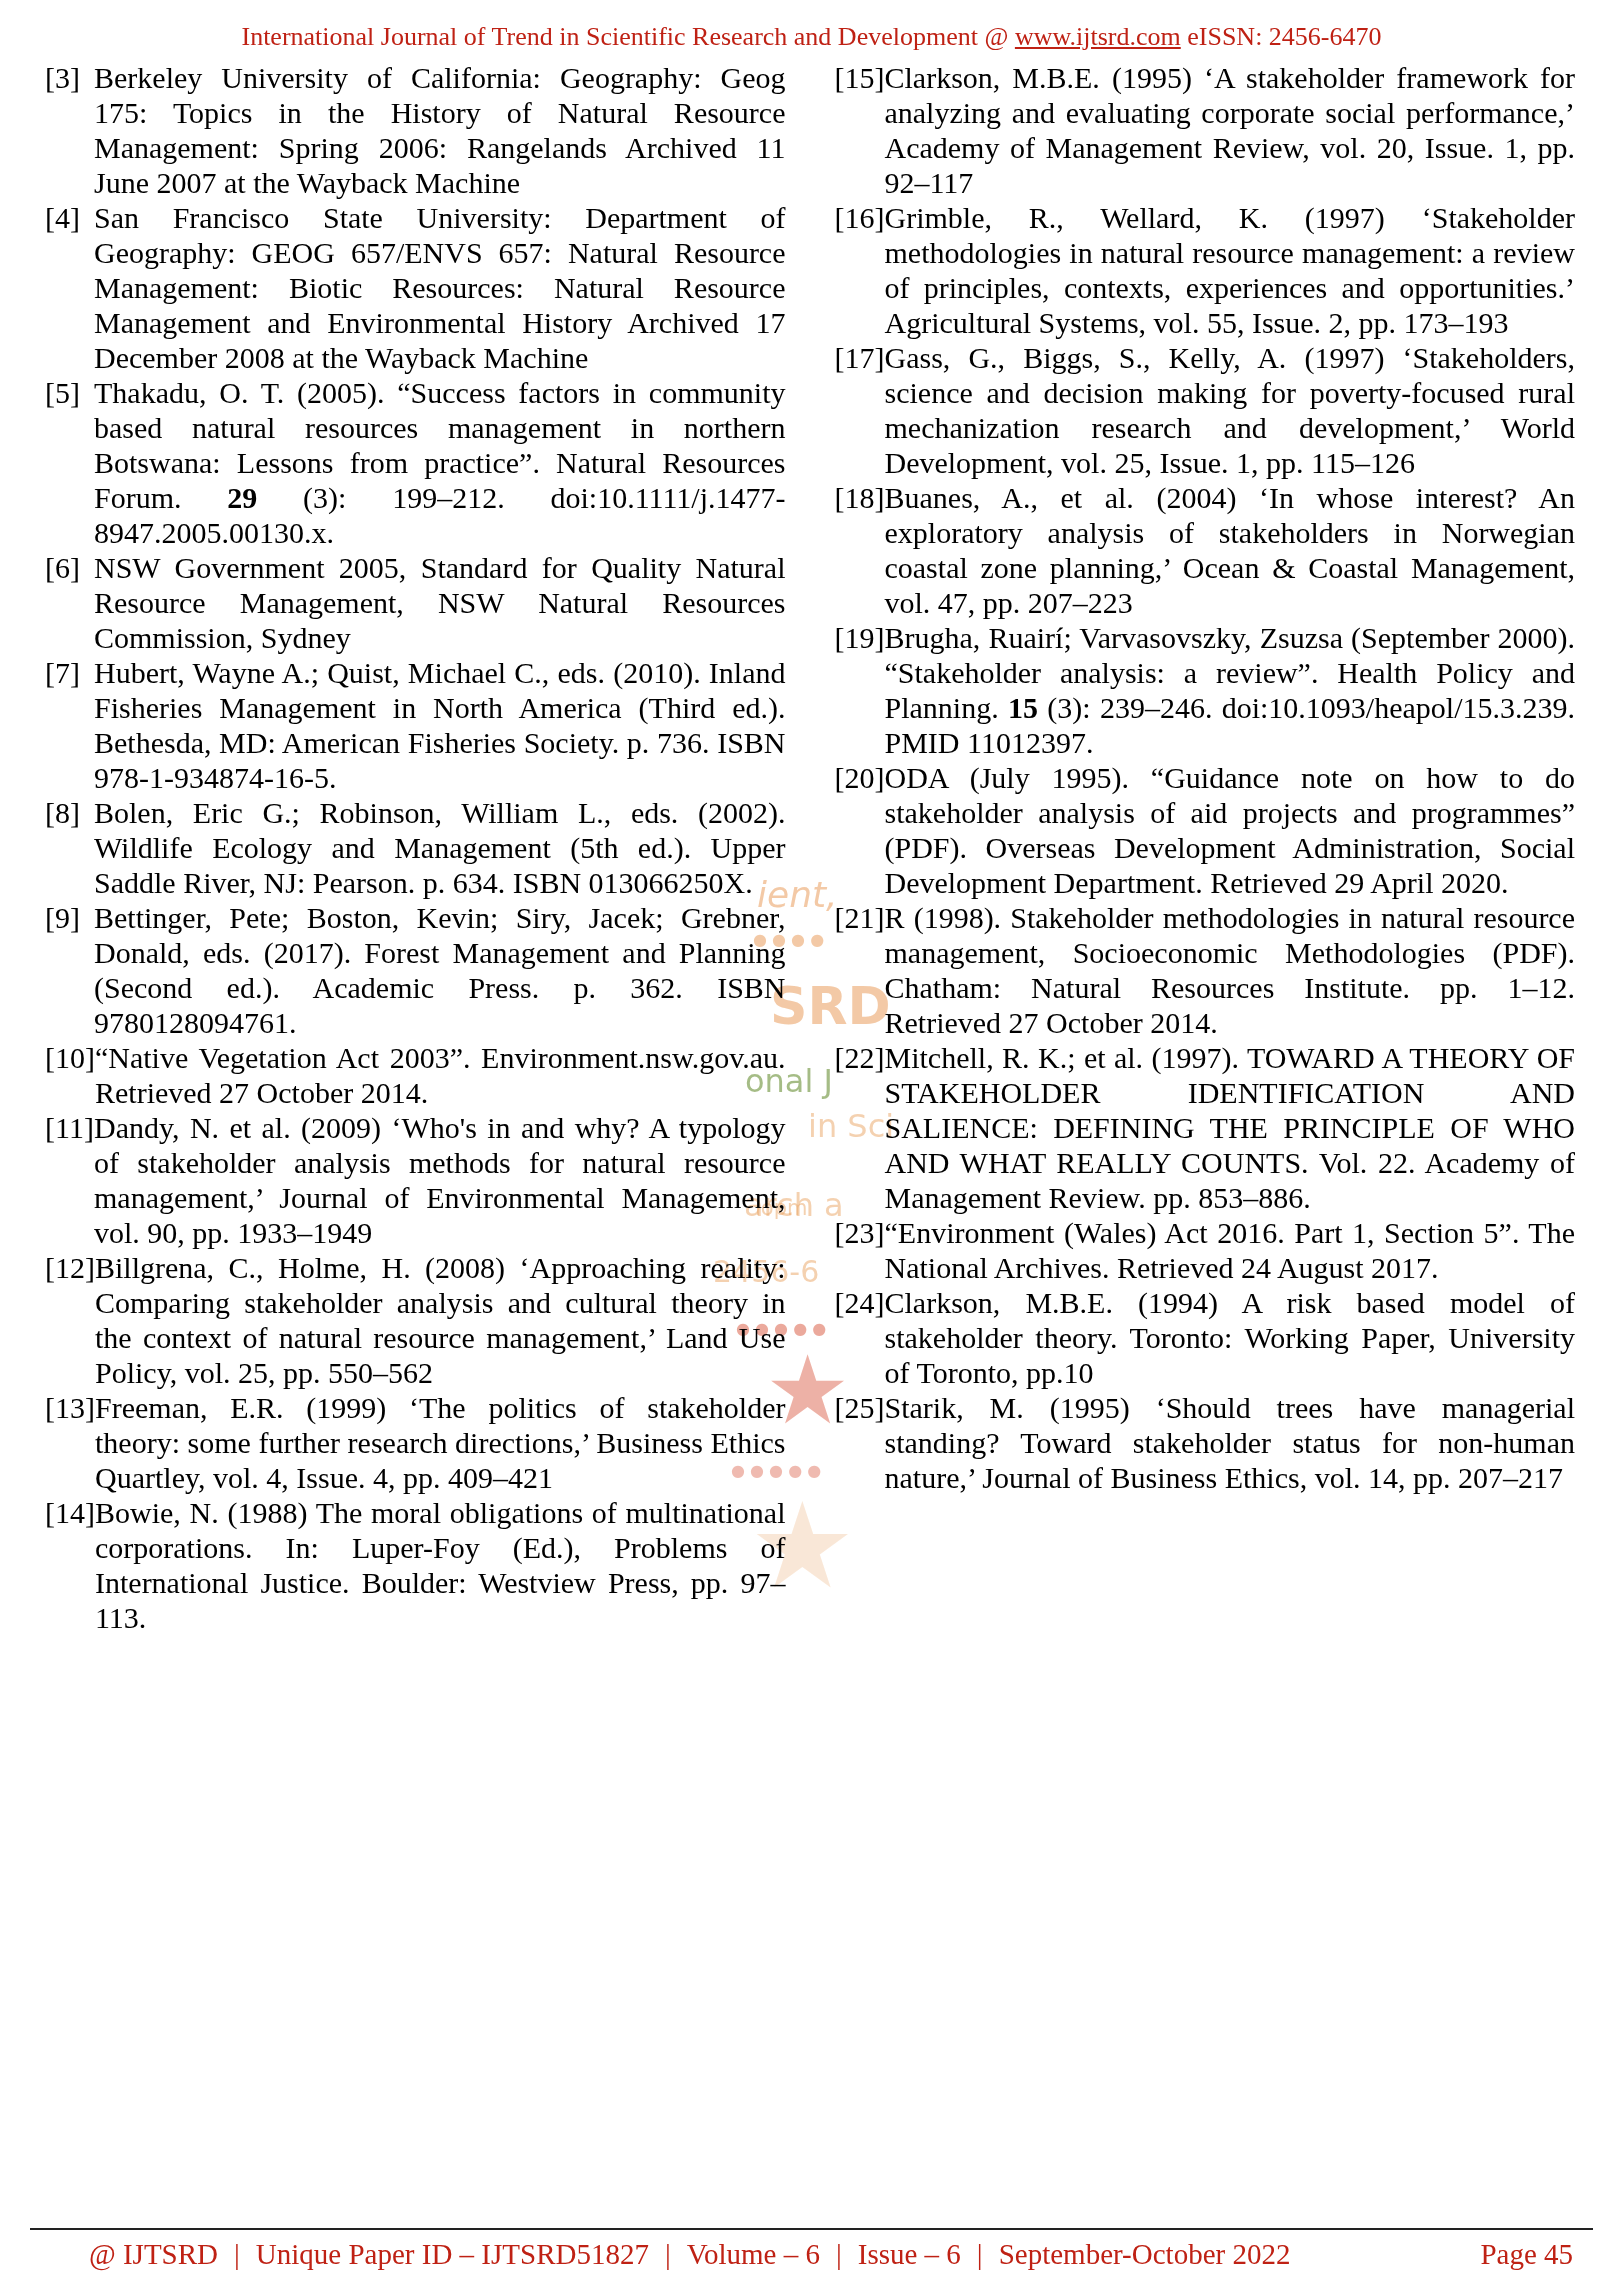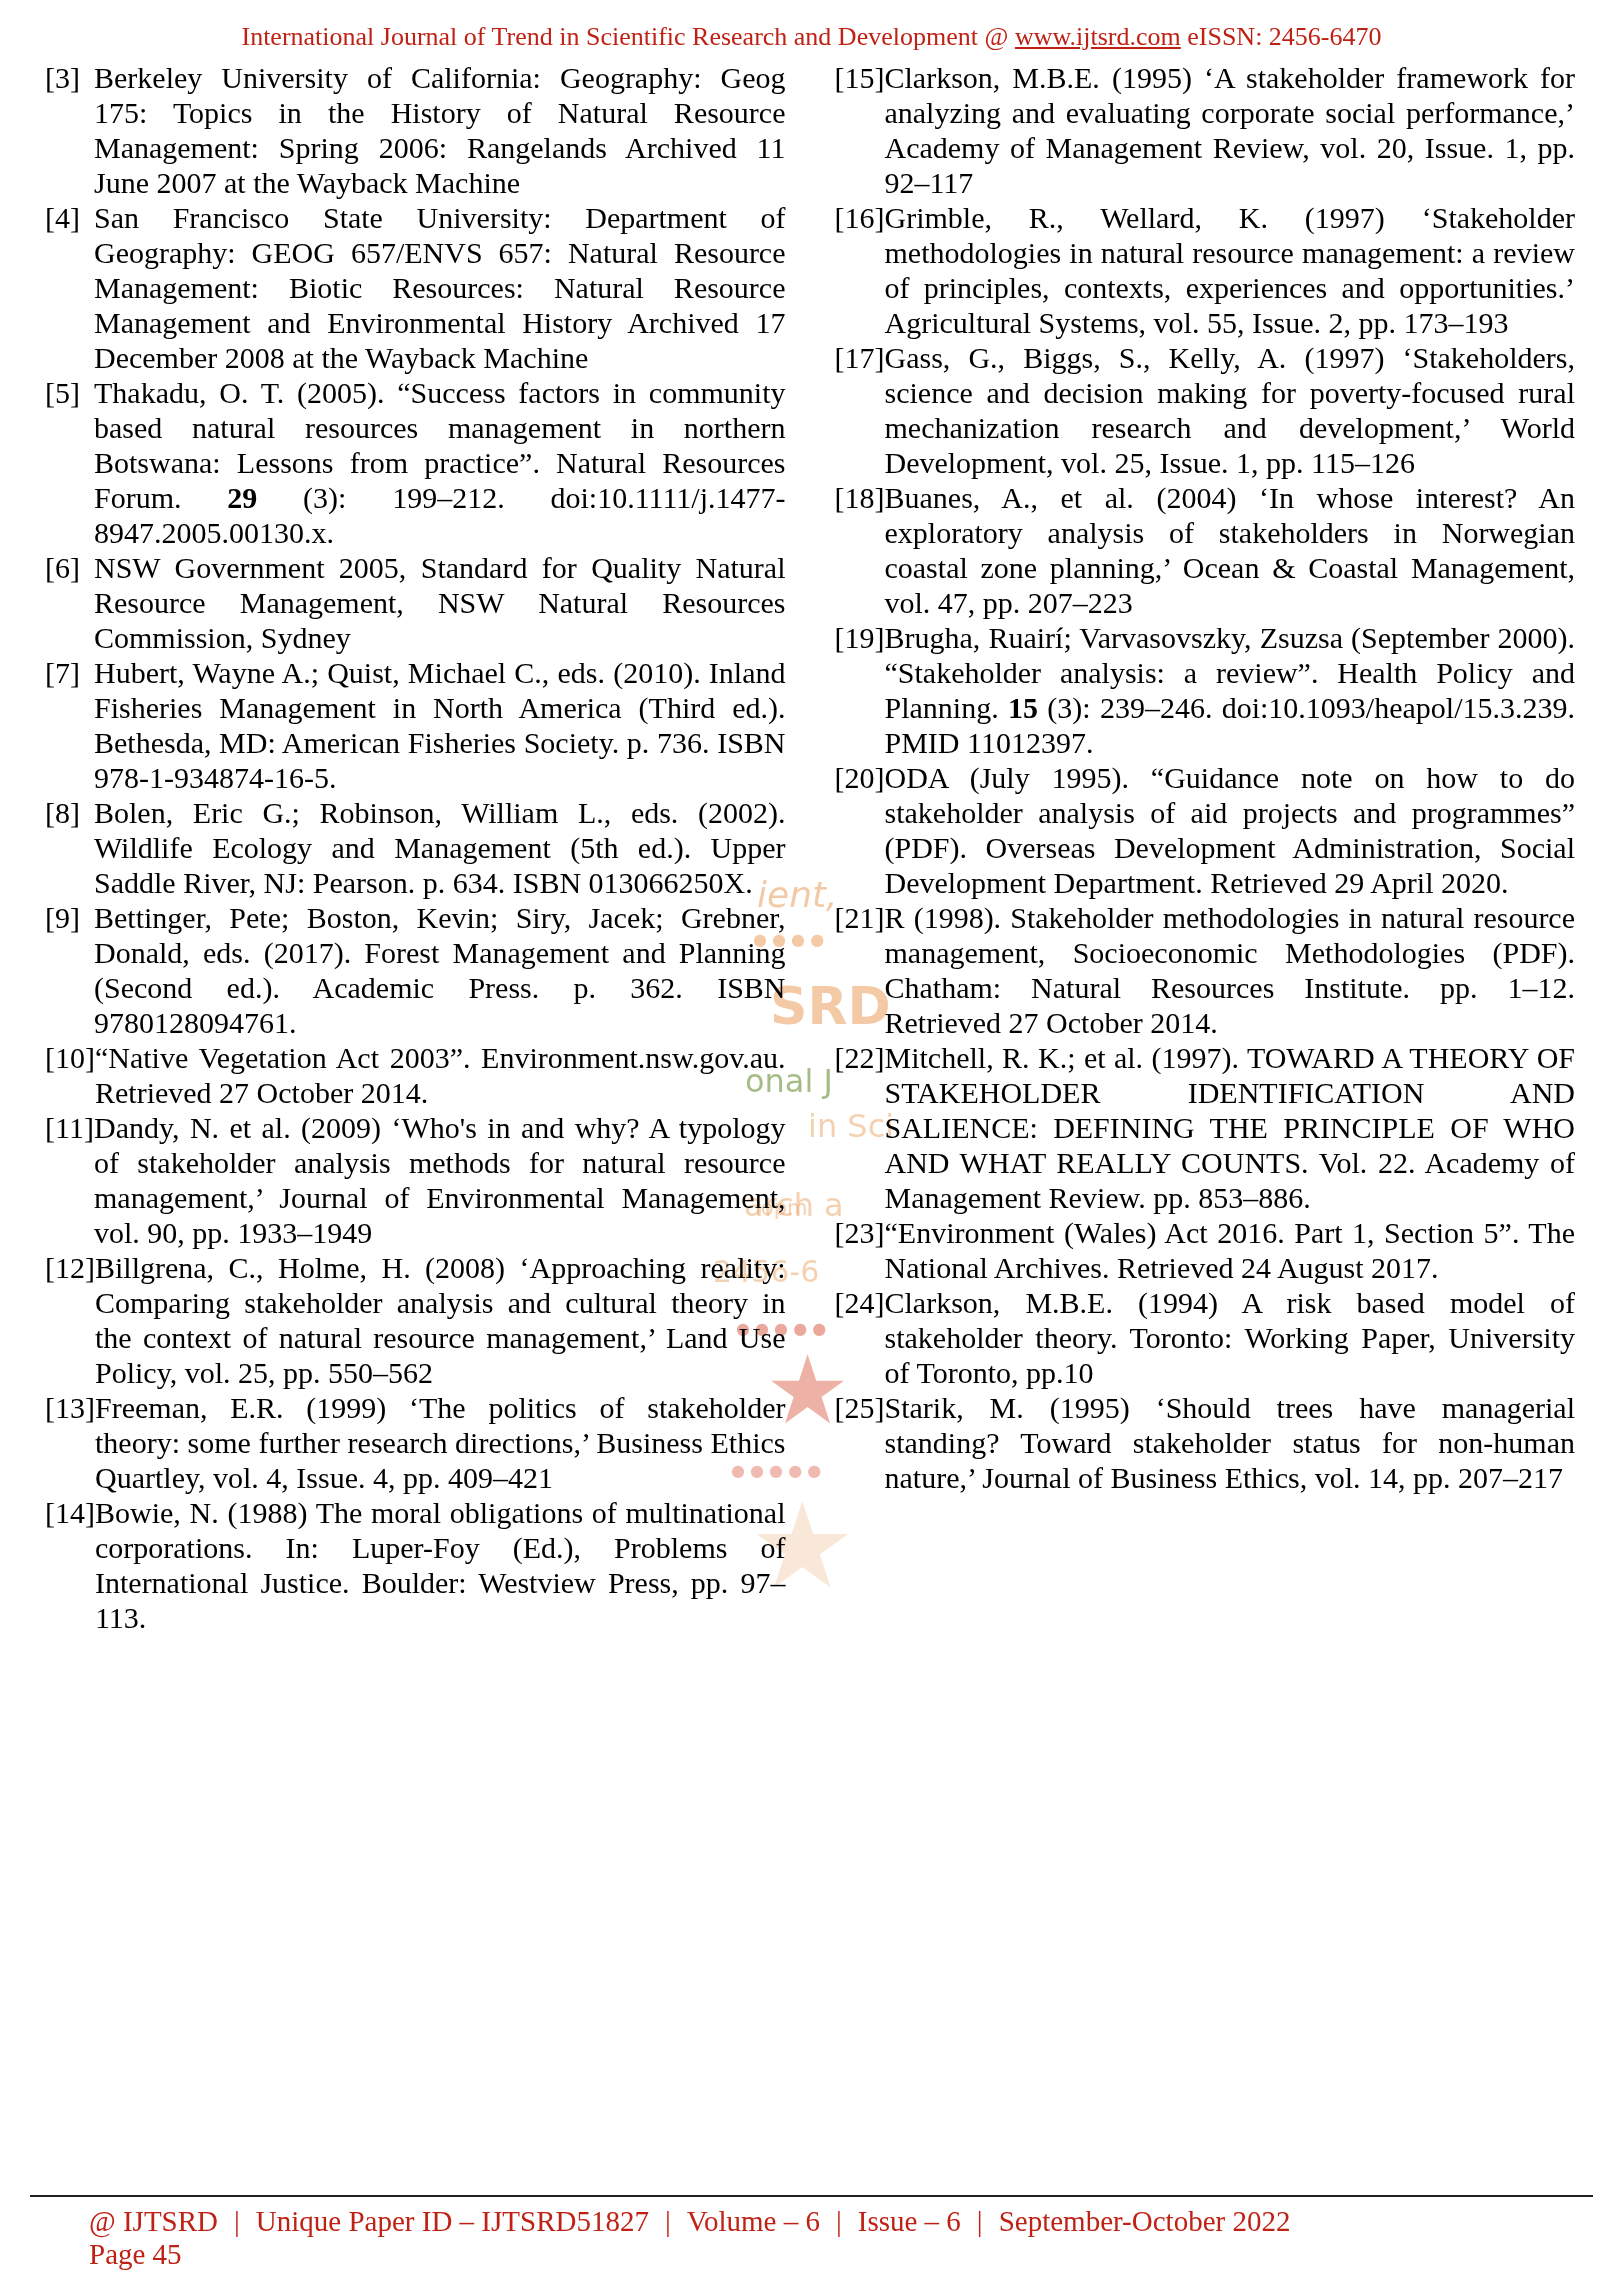--- a/index.html
+++ b/index.html
@@ -48,21 +48,20 @@
     left: 30px; right: 30px; bottom: 24px;
     border-top: 2.4px solid #222;
     padding: 8px 20px 0 59px;
     display: flex;
     justify-content: space-between;
     align-items: baseline;
     font-size: 29px;
     color: var(--accent, #bf2114);
     z-index: 2;
     white-space: nowrap;
-    flex-direction: column;
   }
   .footer-sep { margin: 0 16px; }
   .watermark {
     position: absolute;
     inset: 0;
     pointer-events: none;
     z-index: 0;
     border-radius: 32px;
   }
   .wm-frag {

